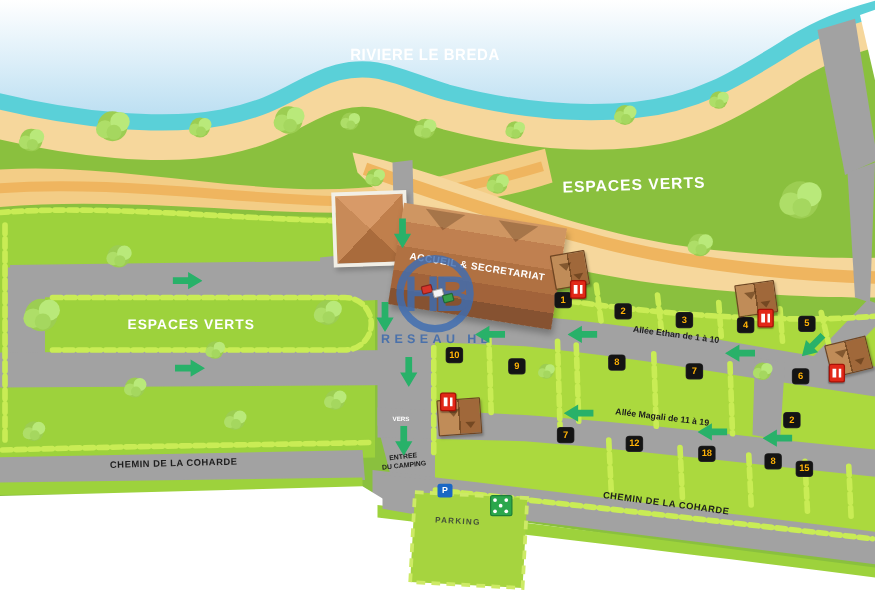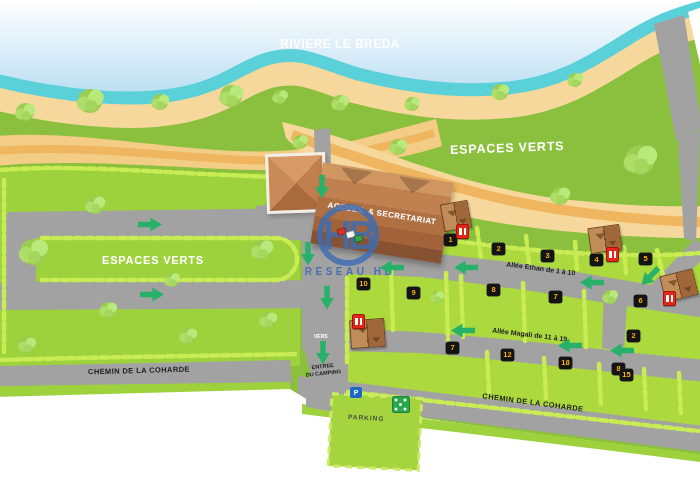--- a/index.html
+++ b/index.html
@@ -195,21 +195,21 @@
 <div class="badge" style="left:639px;top:253px;">5</div>
 <div class="badge" style="left:634px;top:295px;">6</div>
 <div class="badge" style="left:549px;top:291px;">7</div>
 <div class="badge" style="left:487px;top:284px;">8</div>
 <div class="badge" style="left:407px;top:287px;">9</div>
 <div class="badge" style="left:357px;top:278px;">10</div>
 <div class="badge" style="left:446px;top:342px;">7</div>
 <div class="badge" style="left:501px;top:349px;">12</div>
 <div class="badge" style="left:559px;top:357px;">18</div>
 <div class="badge" style="left:612px;top:363px;">8</div>
-<div class="badge" style="left:620px;top:369px;">15</div>
+<div class="badge" style="left:637px;top:369px;">15</div>
 <div class="badge" style="left:627px;top:330px;">2</div>
 
 <div class="mh" style="left:442px;top:202px;width:26px;height:26px;transform:rotate(-10deg);">
       <i></i>
       <b></b>
     </div>
 <div class="mh" style="left:589px;top:226px;width:30px;height:24px;transform:rotate(-8deg);">
       <i></i>
       <b></b>
     </div>

